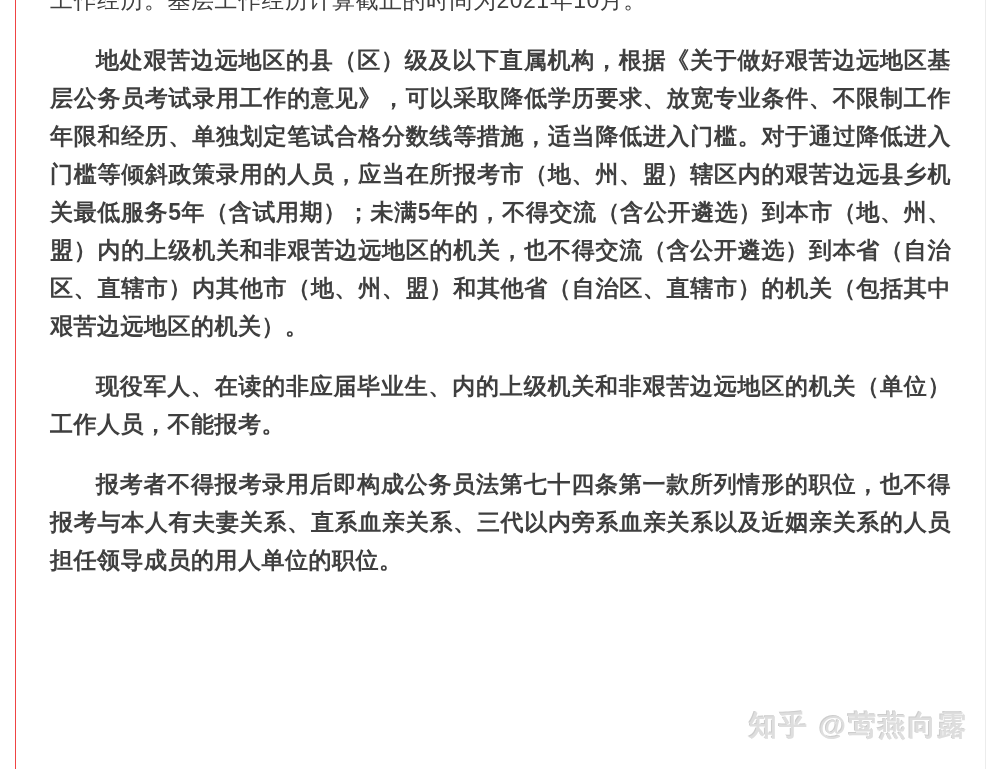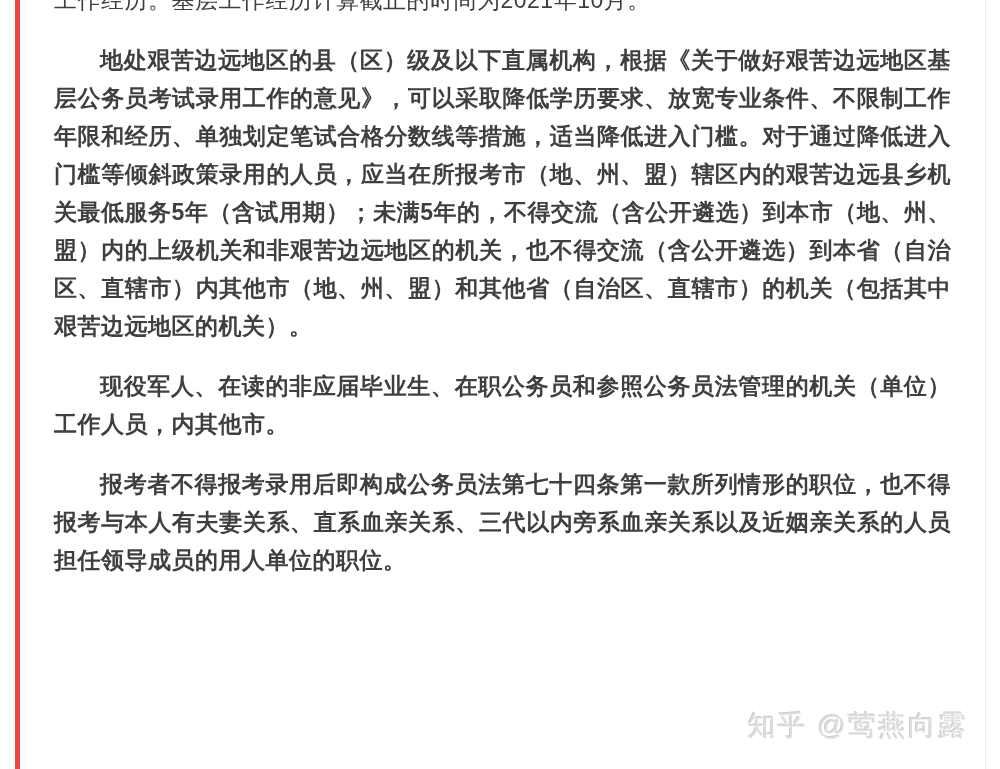--- a/index.html
+++ b/index.html
@@ -10,21 +10,21 @@
     background: #ffffff;
     overflow: hidden;
     font-family: "Liberation Sans", sans-serif;
   }
   .page {
     position: relative;
     box-sizing: border-box;
     margin-left: 15px;
     margin-right: 14px;
     height: 769px;
-    border-left: 5px solid #ef4444;
+    border-left: 1px solid #ef4444;
     border-right: 1px solid #ececec;
     background: #ffffff;
     overflow: hidden;
   }
   .article {
     padding: 0 34px;
     margin-top: -19px;
     font-size: 23px;
     line-height: 38px;
     color: #3f3f3f;
@@ -36,32 +36,32 @@
   }
   .article p.indent {
     text-indent: 2em;
     font-weight: bold;
   }
   .watermark {
     position: absolute;
     right: 17px;
     bottom: 24px;
     font-size: 28px;
-    font-weight: 400;
+    font-weight: 700;
     letter-spacing: 2px;
     color: #dedede;
     text-shadow: 1px 1px 0 #ffffff, -1px -1px 0 #cdcdcd;
     white-space: nowrap;
     pointer-events: none;
   }
 </style>
 </head>
 <body>
 
 <div class="page">
   <div class="article">
     <p>工作经历。基层工作经历计算截止的时间为2021年10月。</p>
     <p class="indent">地处艰苦边远地区的县（区）级及以下直属机构，根据《关于做好艰苦边远地区基层公务员考试录用工作的意见》，可以采取降低学历要求、放宽专业条件、不限制工作年限和经历、单独划定笔试合格分数线等措施，适当降低进入门槛。对于通过降低进入门槛等倾斜政策录用的人员，应当在所报考市（地、州、盟）辖区内的艰苦边远县乡机关最低服务5年（含试用期）；未满5年的，不得交流（含公开遴选）到本市（地、州、盟）内的上级机关和非艰苦边远地区的机关，也不得交流（含公开遴选）到本省（自治区、直辖市）内其他市（地、州、盟）和其他省（自治区、直辖市）的机关（包括其中艰苦边远地区的机关）。</p>
-    <p class="indent">现役军人、在读的非应届毕业生、在职公务员和参照公务员法管理的机关（单位）工作人员，内其他市。</p>
+    <p class="indent">现役军人、在读的非应届毕业生、内的上级机关和非艰苦边远地区的机关（单位）工作人员，不能报考。</p>
     <p class="indent">报考者不得报考录用后即构成公务员法第七十四条第一款所列情形的职位，也不得报考与本人有夫妻关系、直系血亲关系、三代以内旁系血亲关系以及近姻亲关系的人员担任领导成员的用人单位的职位。</p>
   </div>
   <div class="watermark">知乎 @莺燕向露</div>
 </div>
 
 </body></html>

